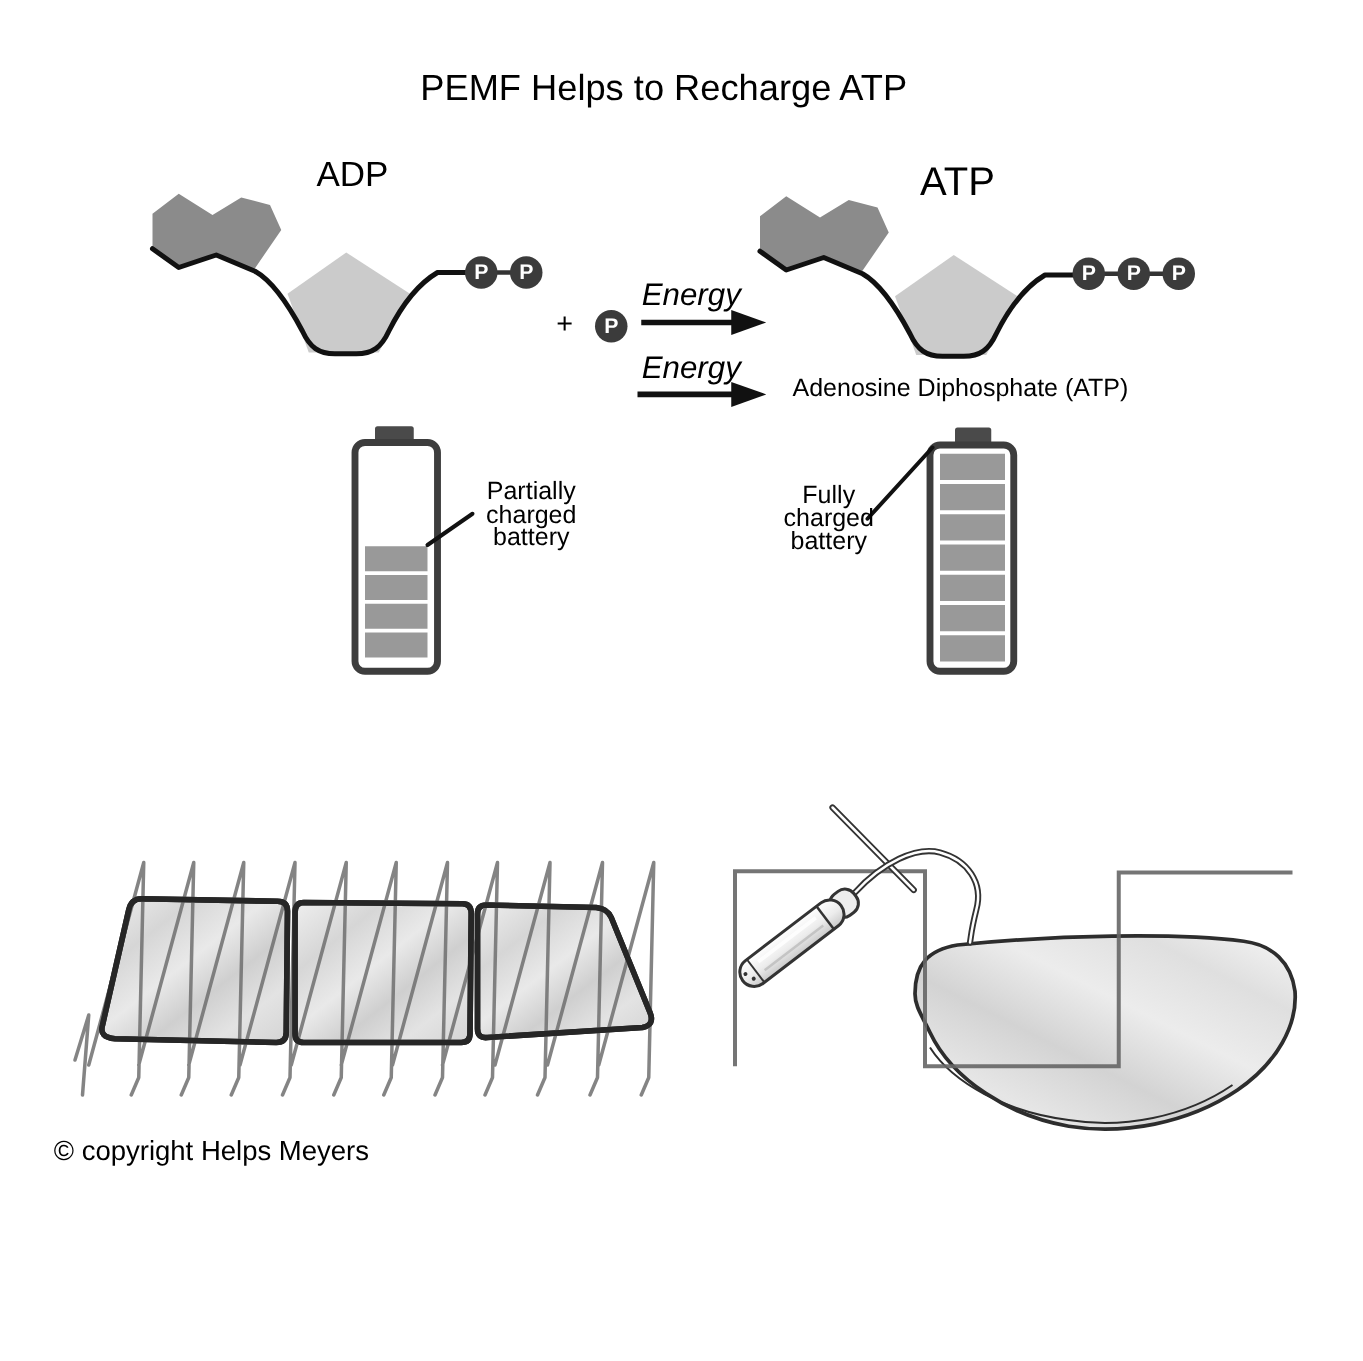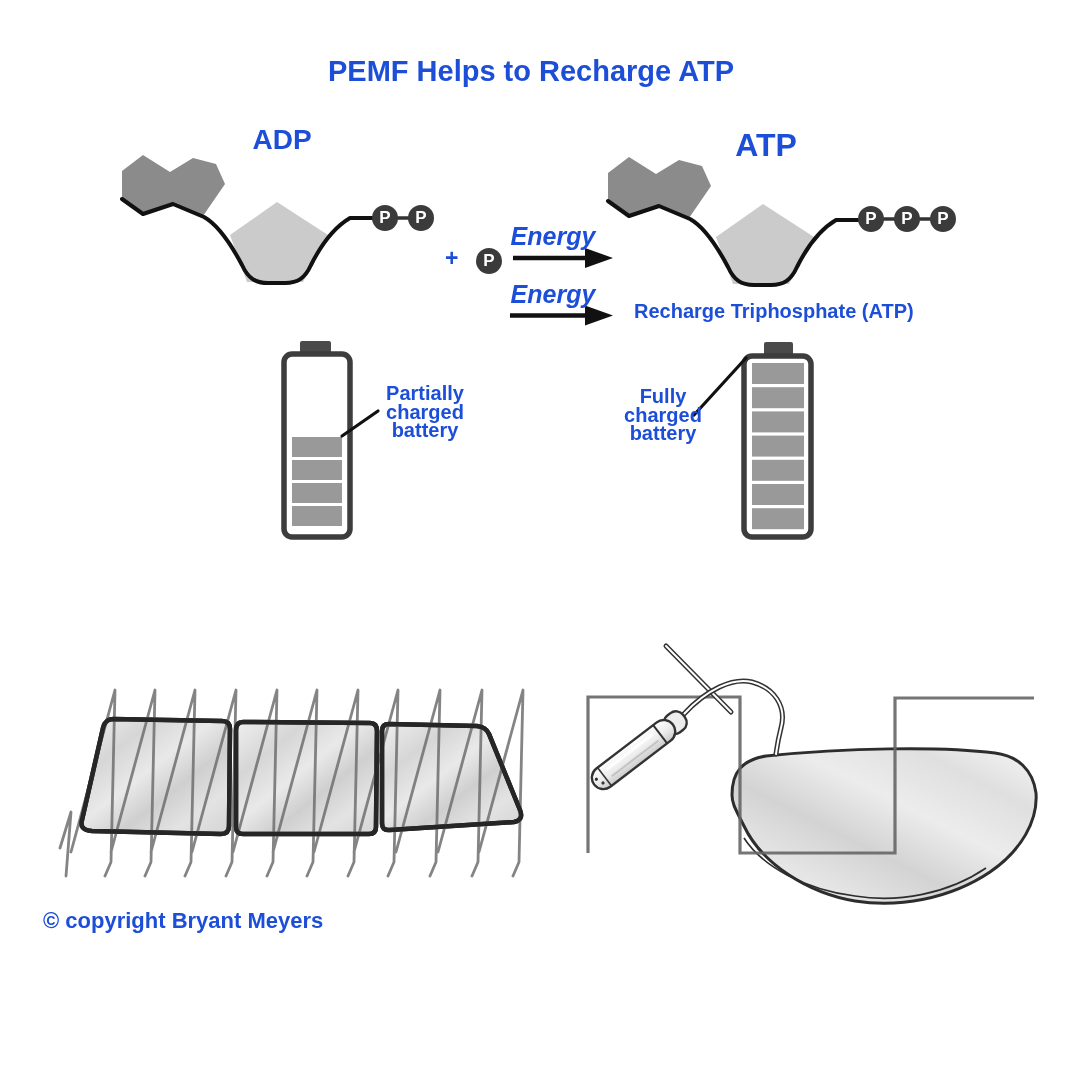--- a/index.html
+++ b/index.html
@@ -1,19 +1,19 @@
 <!DOCTYPE html>
 <html><head>
 <meta charset="utf-8">
 <style>
   html,body{margin:0;padding:0;background:#ffffff;}
   #canvas{position:relative;width:1090px;height:1089px;background:#ffffff;overflow:hidden;
           font-family:"Liberation Sans",sans-serif;color:#111;}
   #artwork{position:absolute;left:0;top:0;}
-  .txt{position:absolute;color:#1d4ed8;font-weight:bold;white-space:pre-line;}
+  .txt{position:absolute;color:#000000;font-weight:normal;white-space:pre-line;}
   .center{text-align:center;}
   #title{left:0;top:54px;width:1062px;font-size:29px;line-height:34px;}
   #adp-label{left:242px;top:124px;width:80px;font-size:28px;}
   #atp-label{left:726px;top:127px;width:80px;font-size:32px;}
   .energy{left:505px;width:96px;font-size:25px;font-style:italic;}
   #energy-top{top:222px;}
   #energy-bottom{top:280px;}
   .reaction{font-size:20px;white-space:nowrap;}
   #reaction-left{left:82px;top:300px;}
   #reaction-right{left:634px;top:300px;}
@@ -161,32 +161,32 @@
   </svg>
 
   <div id="title" class="txt center">PEMF Helps to Recharge ATP</div>
 
   <div id="adp-label" class="txt center">ADP</div>
   <div id="atp-label" class="txt center">ATP</div>
 
   <div id="energy-top" class="txt center energy">Energy</div>
   <div id="energy-bottom" class="txt center energy">Energy</div>
 
-  <div id="reaction-right" class="txt reaction">Recharge Triphosphate (ATP)</div>
+  <div id="reaction-right" class="txt reaction">Adenosine Diphosphate (ATP)</div>
 
   <div id="free-plus" class="txt">+</div>
 
   <span class="p-letter" style="left:372px;top:205px;">P</span>
   <span class="p-letter" style="left:408px;top:205px;">P</span>
   <span class="p-letter" style="left:476px;top:248px;">P</span>
   <span class="p-letter" style="left:858px;top:206px;">P</span>
   <span class="p-letter" style="left:894px;top:206px;">P</span>
   <span class="p-letter" style="left:930px;top:206px;">P</span>
 
   <div id="partial-label" class="txt center battery-label">Partially
 charged
 battery</div>
   <div id="fully-label" class="txt center battery-label">Fully
 charged
 battery</div>
 
-  <div id="copyright" class="txt">© copyright Bryant Meyers</div>
+  <div id="copyright" class="txt">© copyright Helps Meyers</div>
 </div>
 
 </body></html>

